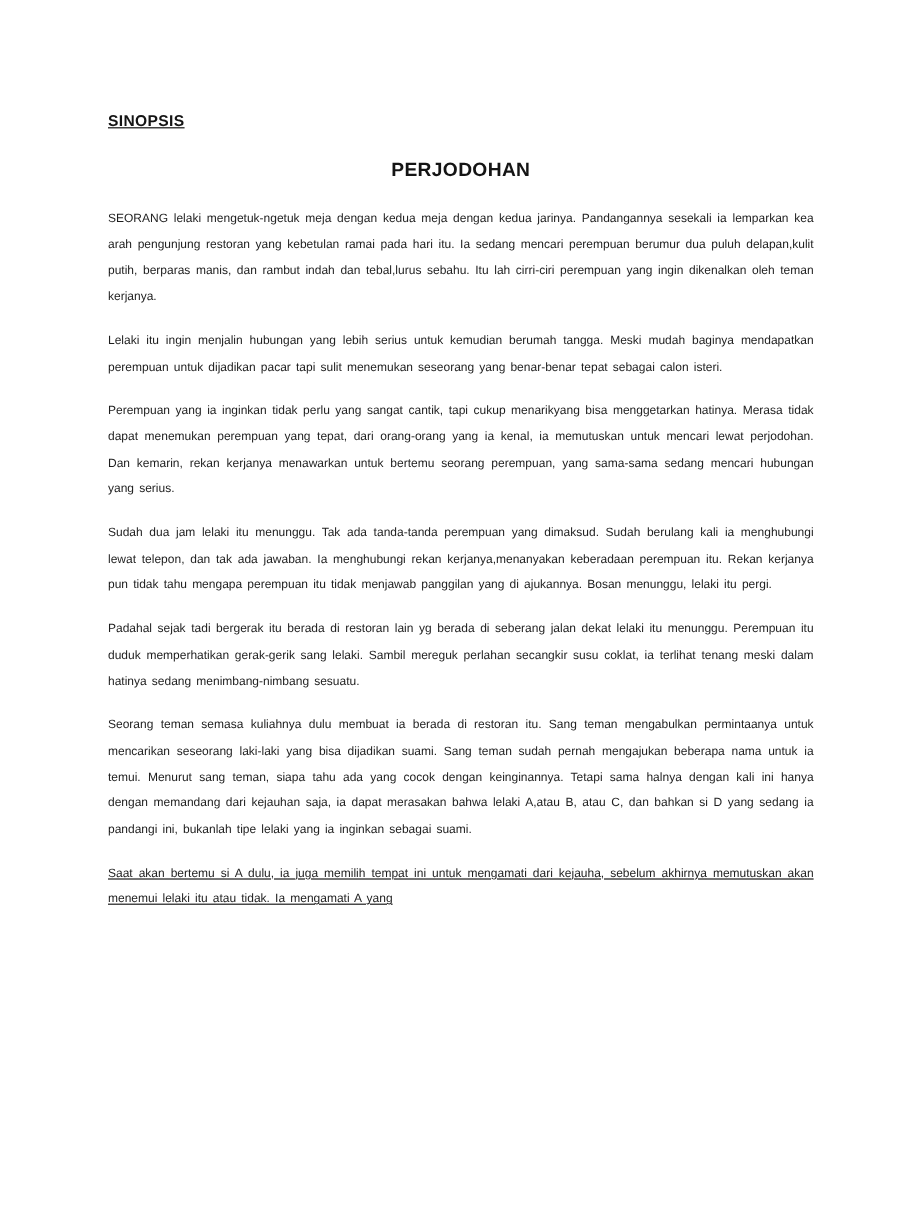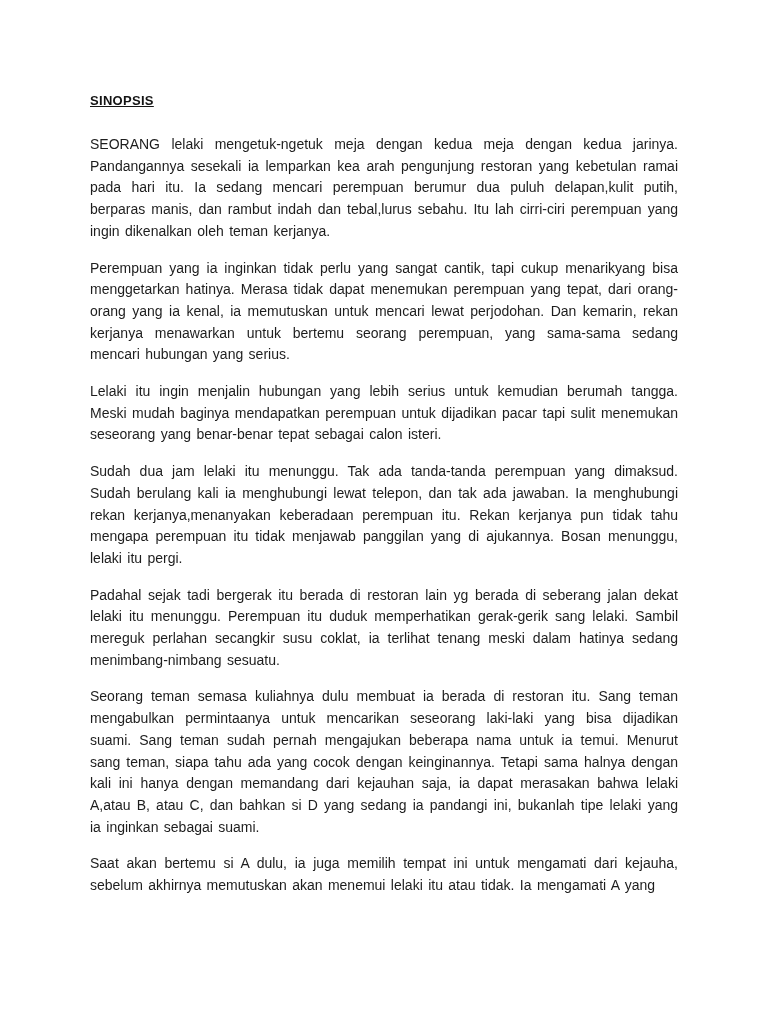--- a/index.html
+++ b/index.html
@@ -32,40 +32,42 @@
   }
   .doc-title {
     font-size: 16px;
     font-weight: bold;
     text-align: center;
     letter-spacing: 0.3px;
     margin: 0 0 20px 0;
     color: #141414;
   }
   .body-text p {
-    font-size: 14px;
+    font-size: 10px;
     line-height: 21.7px;
     text-align: justify;
     word-spacing: 1.5px;
     margin: 0 0 15px 0;
     color: #1d1d1d;
   }
   .body-text p:last-child {
     margin-bottom: 0;
+    text-decoration: underline;
   }
 </style>
 </head>
 <body>
 
 <div class="page">
   <h2 class="section-heading">SINOPSIS</h2>
 
+  <h1 class="doc-title">PERJODOHAN</h1>
 
   <div class="body-text">
     <p>SEORANG lelaki mengetuk-ngetuk meja dengan kedua meja dengan kedua jarinya. Pandangannya sesekali ia lemparkan kea arah pengunjung restoran  yang kebetulan ramai pada hari itu. Ia sedang mencari perempuan berumur dua puluh delapan,kulit putih, berparas manis, dan rambut indah dan tebal,lurus sebahu. Itu lah cirri-ciri perempuan yang ingin dikenalkan oleh teman kerjanya.</p>
+    <p>Lelaki itu ingin menjalin hubungan yang lebih serius untuk kemudian berumah tangga. Meski mudah baginya mendapatkan perempuan untuk dijadikan pacar tapi sulit menemukan seseorang yang benar-benar tepat sebagai calon isteri.</p>
     <p>Perempuan yang ia inginkan tidak perlu yang sangat cantik, tapi cukup menarikyang bisa menggetarkan hatinya. Merasa tidak dapat menemukan perempuan yang tepat, dari orang-orang yang ia kenal, ia memutuskan untuk mencari lewat perjodohan. Dan kemarin, rekan kerjanya menawarkan untuk bertemu seorang perempuan, yang sama-sama sedang mencari hubungan yang serius.</p>
-    <p>Lelaki itu ingin menjalin hubungan yang lebih serius untuk kemudian berumah tangga. Meski mudah baginya mendapatkan perempuan untuk dijadikan pacar tapi sulit menemukan seseorang yang benar-benar tepat sebagai calon isteri.</p>
     <p>Sudah dua jam lelaki itu menunggu. Tak ada tanda-tanda  perempuan yang dimaksud. Sudah berulang kali ia menghubungi lewat telepon, dan tak ada jawaban. Ia menghubungi rekan kerjanya,menanyakan keberadaan perempuan itu. Rekan kerjanya pun tidak tahu mengapa perempuan itu tidak menjawab panggilan yang di ajukannya. Bosan menunggu, lelaki itu pergi.</p>
     <p>Padahal sejak tadi bergerak itu berada di restoran lain yg berada di seberang jalan dekat lelaki itu menunggu. Perempuan itu duduk memperhatikan gerak-gerik sang lelaki. Sambil mereguk perlahan secangkir susu coklat, ia terlihat tenang meski dalam hatinya sedang menimbang-nimbang sesuatu.</p>
     <p>Seorang teman semasa kuliahnya dulu membuat ia berada di restoran itu. Sang teman mengabulkan permintaanya untuk mencarikan seseorang laki-laki yang bisa dijadikan suami. Sang teman sudah pernah mengajukan beberapa nama untuk ia temui. Menurut sang teman, siapa tahu ada yang cocok  dengan keinginannya. Tetapi sama halnya dengan kali ini hanya dengan memandang dari kejauhan saja, ia dapat merasakan bahwa lelaki A,atau B, atau C, dan bahkan si D yang sedang ia pandangi ini, bukanlah tipe lelaki yang ia inginkan sebagai suami.</p>
     <p>Saat akan bertemu si A dulu, ia juga memilih tempat ini untuk mengamati dari kejauha, sebelum akhirnya memutuskan akan menemui lelaki itu atau tidak. Ia mengamati A yang</p>
   </div>
 </div>
 
 </body></html>

